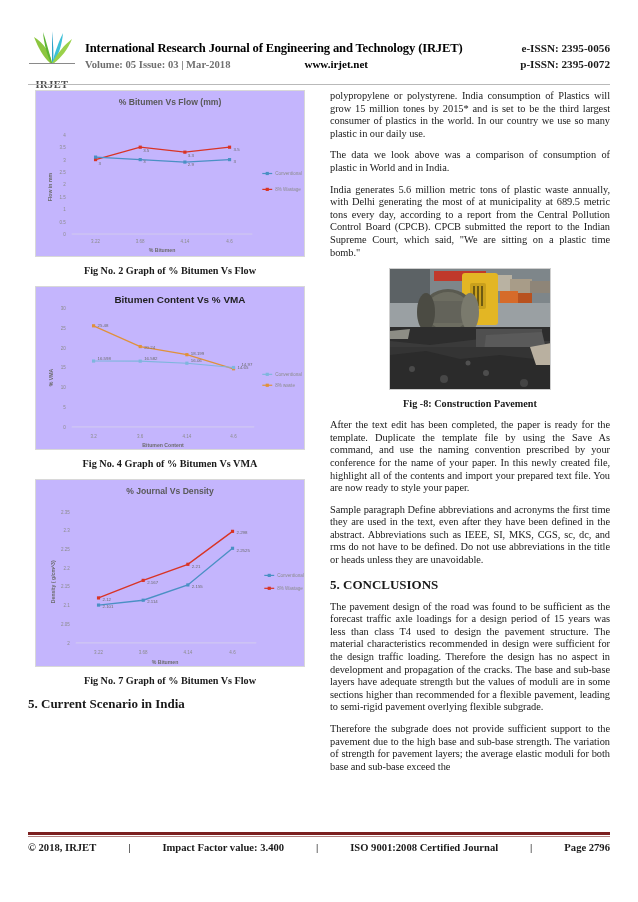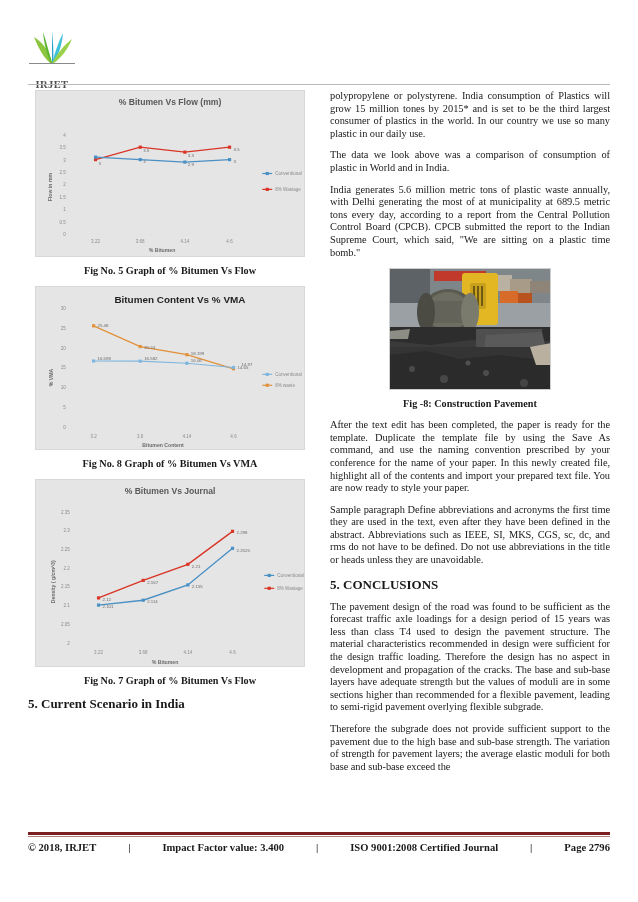--- a/index.html
+++ b/index.html
@@ -53,21 +53,21 @@
   .caption {
     font-size:10.2px; font-weight:bold; text-align:center;
     margin:8px 0 10px 0;
   }
   h2.sect {
     font-size:13px; font-weight:bold; margin:10px 0 8px 0; text-align:left;
   }
 
   
   .chart-card {
-    border:1px solid #d8d8d8; background:#e5e5e5;
+    border:1px solid #d8d8d8; background:#c4b5fd;
     position:relative; width:270px; margin:0 auto;
   }
   .chart-title {
     text-align:center; font-family:"Liberation Sans", sans-serif;
     font-weight:bold; font-size:8.6px; color:#595959; padding-top:6px;
   }
   svg.plot { display:block; width:100%; }
   .tick { font-family:"Liberation Sans", sans-serif; font-size:4.6px; fill:#8c8c8c; }
   .axis-title { font-family:"Liberation Sans", sans-serif; font-size:5.2px; fill:#6b6b6b; font-weight:bold; }
   .dlabel { font-family:"Liberation Sans", sans-serif; font-size:4.4px; fill:#6b6b6b; }
@@ -109,20 +109,31 @@
       <svg class="logo-fan" viewBox="0 0 44 33">
         <path d="M22 32 C20 22 14 12 4 6 C8 16 13 26 20 32 Z" fill="#8cc63f"></path>
         <path d="M22 32 C19 21 16 10 13 1 C14 13 17 24 21 32 Z" fill="#5cb531"></path>
         <path d="M22 32 C22 21 22 10 22 0 C23 11 24 22 23 32 Z" fill="#2ca3c9"></path>
         <path d="M22 32 C25 21 29 10 33 2 C32 14 28 25 24 32 Z" fill="#3dc0d8"></path>
         <path d="M22 32 C27 23 34 14 42 8 C38 18 31 27 24 32 Z" fill="#9ad14a"></path>
       </svg>
       <div class="logo-word">IRJET</div>
     </div>
 
+    <div class="head-text">
+      <div class="head-row head-row1">
+        <span class="journal-title">International Research Journal of Engineering and Technology (IRJET)</span>
+        <span class="eissn">e-ISSN: 2395-0056</span>
+      </div>
+      <div class="head-row">
+        <span class="vol">Volume: 05 Issue: 03 | Mar-2018</span>
+        <span class="site">www.irjet.net</span>
+        <span class="pissn">p-ISSN: 2395-0072</span>
+      </div>
+    </div>
   </div>
   <div class="head-rule"></div>
 
   <div class="col-left">
 
     <div class="chart-card">
       <div class="chart-title">% Bitumen Vs Flow (mm)</div>
       <svg class="plot" viewBox="0 0 270 150">
 
         <line x1="36" y1="128" x2="218" y2="128" class="gridline"></line>
@@ -165,21 +176,21 @@
         <text class="dlabel" x="199" y="56">3</text>
 
         <line x1="228" y1="67" x2="238" y2="67" stroke="#4a90c4" stroke-width="1.2"></line>
         <rect x="231.4" y="65.4" width="3.2" height="3.2" fill="#4a90c4"></rect>
         <text class="legtext" x="241" y="68.8">Conventional</text>
         <line x1="228" y1="83" x2="238" y2="83" stroke="#d93425" stroke-width="1.2"></line>
         <rect x="231.4" y="81.4" width="3.2" height="3.2" fill="#d93425"></rect>
         <text class="legtext" x="241" y="84.8">8% Wastage</text>
       </svg>
     </div>
-    <div class="caption">Fig No. 5 Graph of % Bitumen Vs Flow</div>
+    <div class="caption">Fig No. 2 Graph of % Bitumen Vs Flow</div>
 
     <div class="chart-card">
       <svg class="plot" viewBox="0 0 270 163">
         <text class="chart-title" x="145" y="16" text-anchor="middle" style="font-family:'Liberation Sans',sans-serif;font-size:10px;font-weight:bold;fill:#1f1f1f">Bitumen Content Vs % VMA</text>
 
         <line x1="36" y1="141" x2="220" y2="141" class="gridline"></line>
 
         <text class="tick" x="30" y="23" text-anchor="end">30</text>
         <text class="tick" x="30" y="43" text-anchor="end">25</text>
         <text class="tick" x="30" y="63" text-anchor="end">20</text>
@@ -217,24 +228,24 @@
         <text class="dlabel" x="207" y="80">14.97</text>
 
         <line x1="228" y1="88" x2="238" y2="88" stroke="#7fb6dd" stroke-width="1.2"></line>
         <rect x="231.4" y="86.4" width="3.2" height="3.2" fill="#7fb6dd"></rect>
         <text class="legtext" x="241" y="89.8">Conventional</text>
         <line x1="228" y1="99" x2="238" y2="99" stroke="#e0913a" stroke-width="1.2"></line>
         <rect x="231.4" y="97.4" width="3.2" height="3.2" fill="#e0913a"></rect>
         <text class="legtext" x="241" y="100.8">8% waste</text>
       </svg>
     </div>
-    <div class="caption">Fig No. 8 Graph of % Bitumen Vs VMA</div>
+    <div class="caption">Fig No. 4 Graph of % Bitumen Vs VMA</div>
 
     <div class="chart-card">
-      <div class="chart-title">% Bitumen Vs Journal</div>
+      <div class="chart-title">% Journal Vs Density</div>
       <svg class="plot" viewBox="0 0 270 172">
         <line x1="40" y1="148" x2="222" y2="148" class="gridline"></line>
 
         <text class="tick" x="34" y="18" text-anchor="end">2.35</text>
         <text class="tick" x="34" y="36.6" text-anchor="end">2.3</text>
         <text class="tick" x="34" y="55.4" text-anchor="end">2.25</text>
         <text class="tick" x="34" y="74.3" text-anchor="end">2.2</text>
         <text class="tick" x="34" y="93.1" text-anchor="end">2.15</text>
         <text class="tick" x="34" y="112" text-anchor="end">2.1</text>
         <text class="tick" x="34" y="130.9" text-anchor="end">2.05</text>

